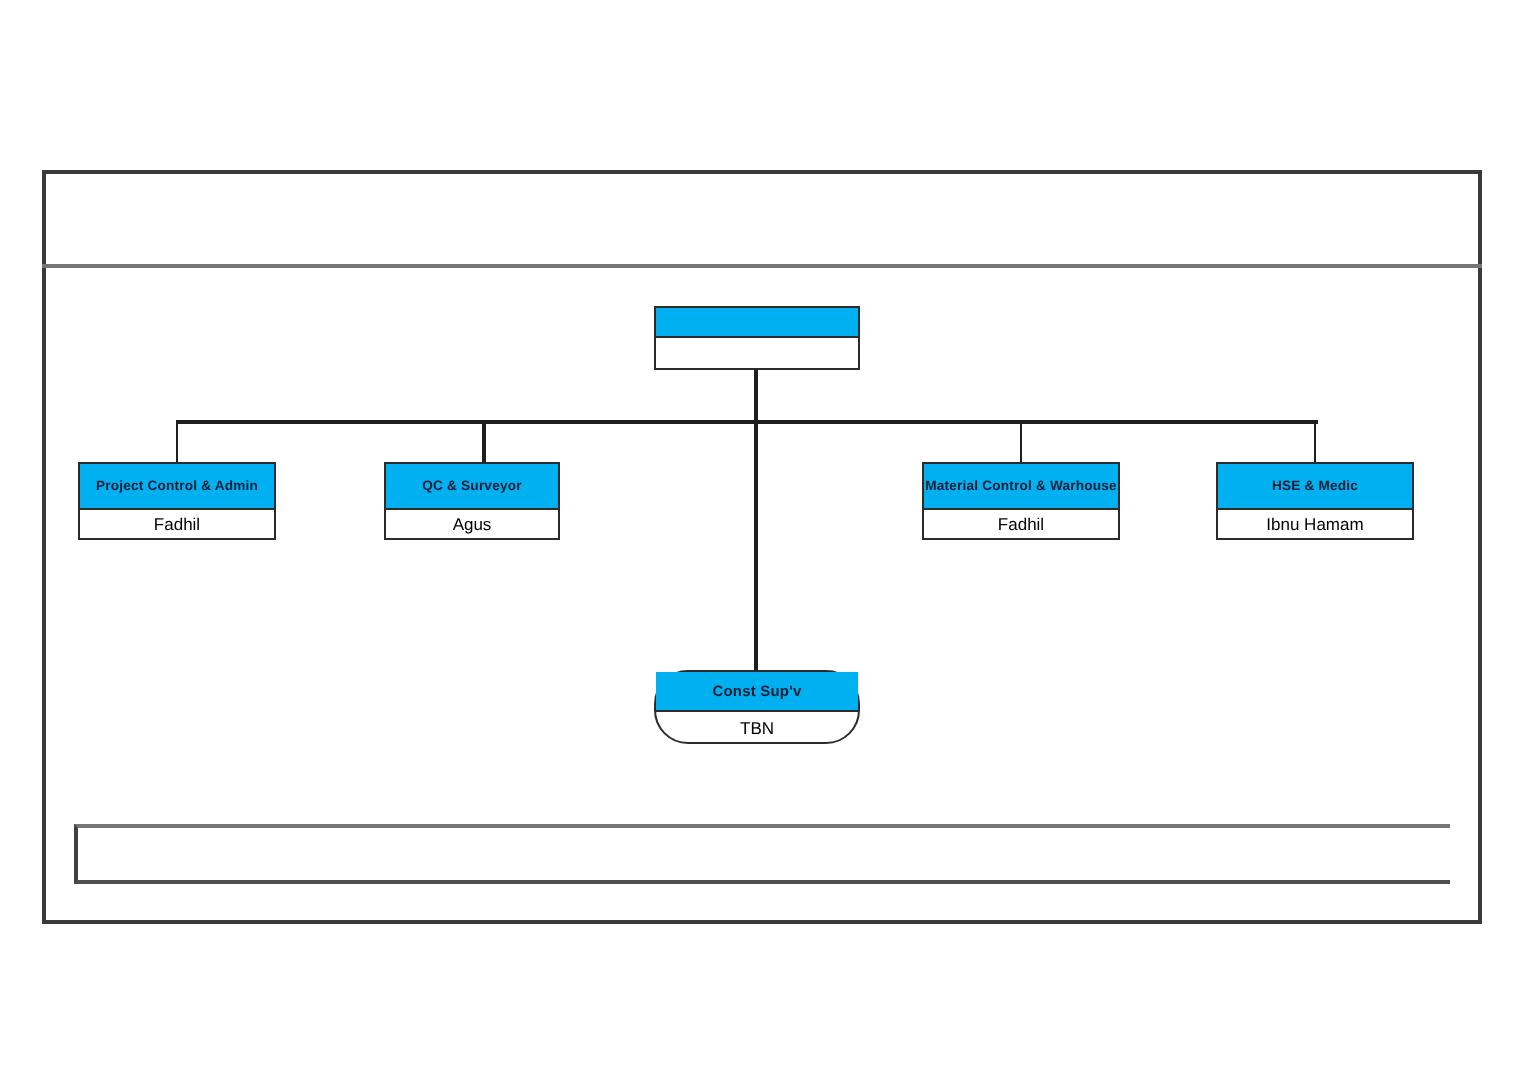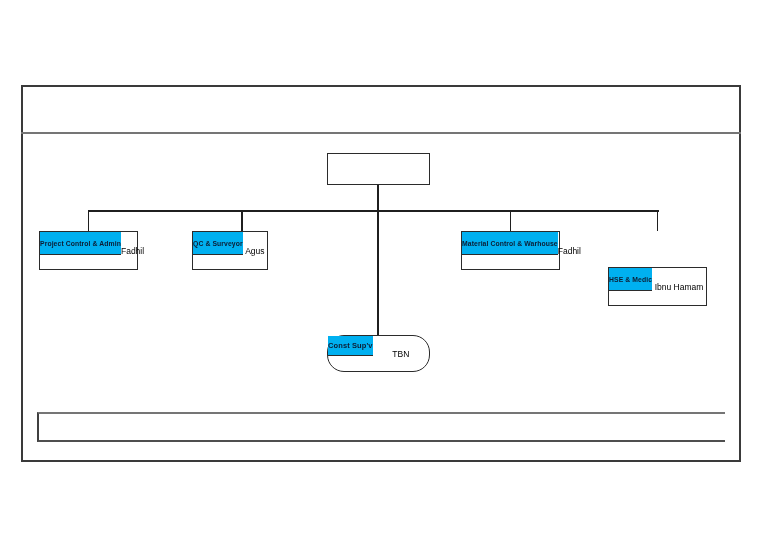--- a/index.html
+++ b/index.html
@@ -23,39 +23,39 @@
   }
   .header-band{
     position:absolute;left:21px;top:85px;width:720px;height:47px;
   }
   .separator{
     position:absolute;left:21px;top:132px;width:720px;height:2px;
     background:var(--separator);
   }
   .node{
     position:absolute;box-sizing:border-box;border:1.4px solid var(--node-border);
-    background:#fff;display:flex;
+    background:#fff;display:flex;flex-direction:column;
   }
   .node-title{
     flex:none;box-sizing:border-box;background:var(--node-fill);
     border-bottom:1.4px solid var(--node-border);
     display:flex;align-items:center;justify-content:center;
     font-size:6.8px;font-weight:700;color:var(--title-text);
     white-space:nowrap;overflow:hidden;letter-spacing:0.1px;
   }
   .node-name{
     flex:1;display:flex;align-items:center;justify-content:center;
     font-size:8.5px;font-weight:400;color:var(--name-text);white-space:nowrap;
   }
   .node--root{left:327px;top:153px;width:103px;height:32px;}
   .node--root .node-title{height:15px;}
   .node--d0{left:39px;top:231px;width:99px;height:39px;}
-  .node--d1{left:192px;top:231px;width:76px;height:39px;}
+  .node--d1{left:192px;top:231px;width:88px;height:39px;}
   .node--d2{left:461px;top:231px;width:99px;height:39px;}
-  .node--d3{left:608px;top:231px;width:99px;height:39px;margin-top:36px;}
+  .node--d3{left:608px;top:231px;width:99px;height:39px;}
   .node--d0 .node-title,.node--d1 .node-title,.node--d2 .node-title,.node--d3 .node-title{height:23px;}
   .node--sub{left:327px;top:335px;width:103px;height:37px;border-radius:17px;}
   .node--sub .node-title{height:20px;font-size:7.5px;}
   .line{position:absolute;background:var(--connector);}
   .line--root-drop{left:377px;top:185px;width:1.5px;height:26px;}
   .line--hbar{left:88px;top:210px;width:570.5px;height:1.5px;}
   .line--drop0{left:87.5px;top:210px;width:1.5px;height:21px;}
   .line--drop1{left:241px;top:210px;width:1.5px;height:21px;}
   .line--drop2{left:509.5px;top:210px;width:1.5px;height:21px;}
   .line--drop3{left:656.5px;top:210px;width:1.5px;height:21px;}

